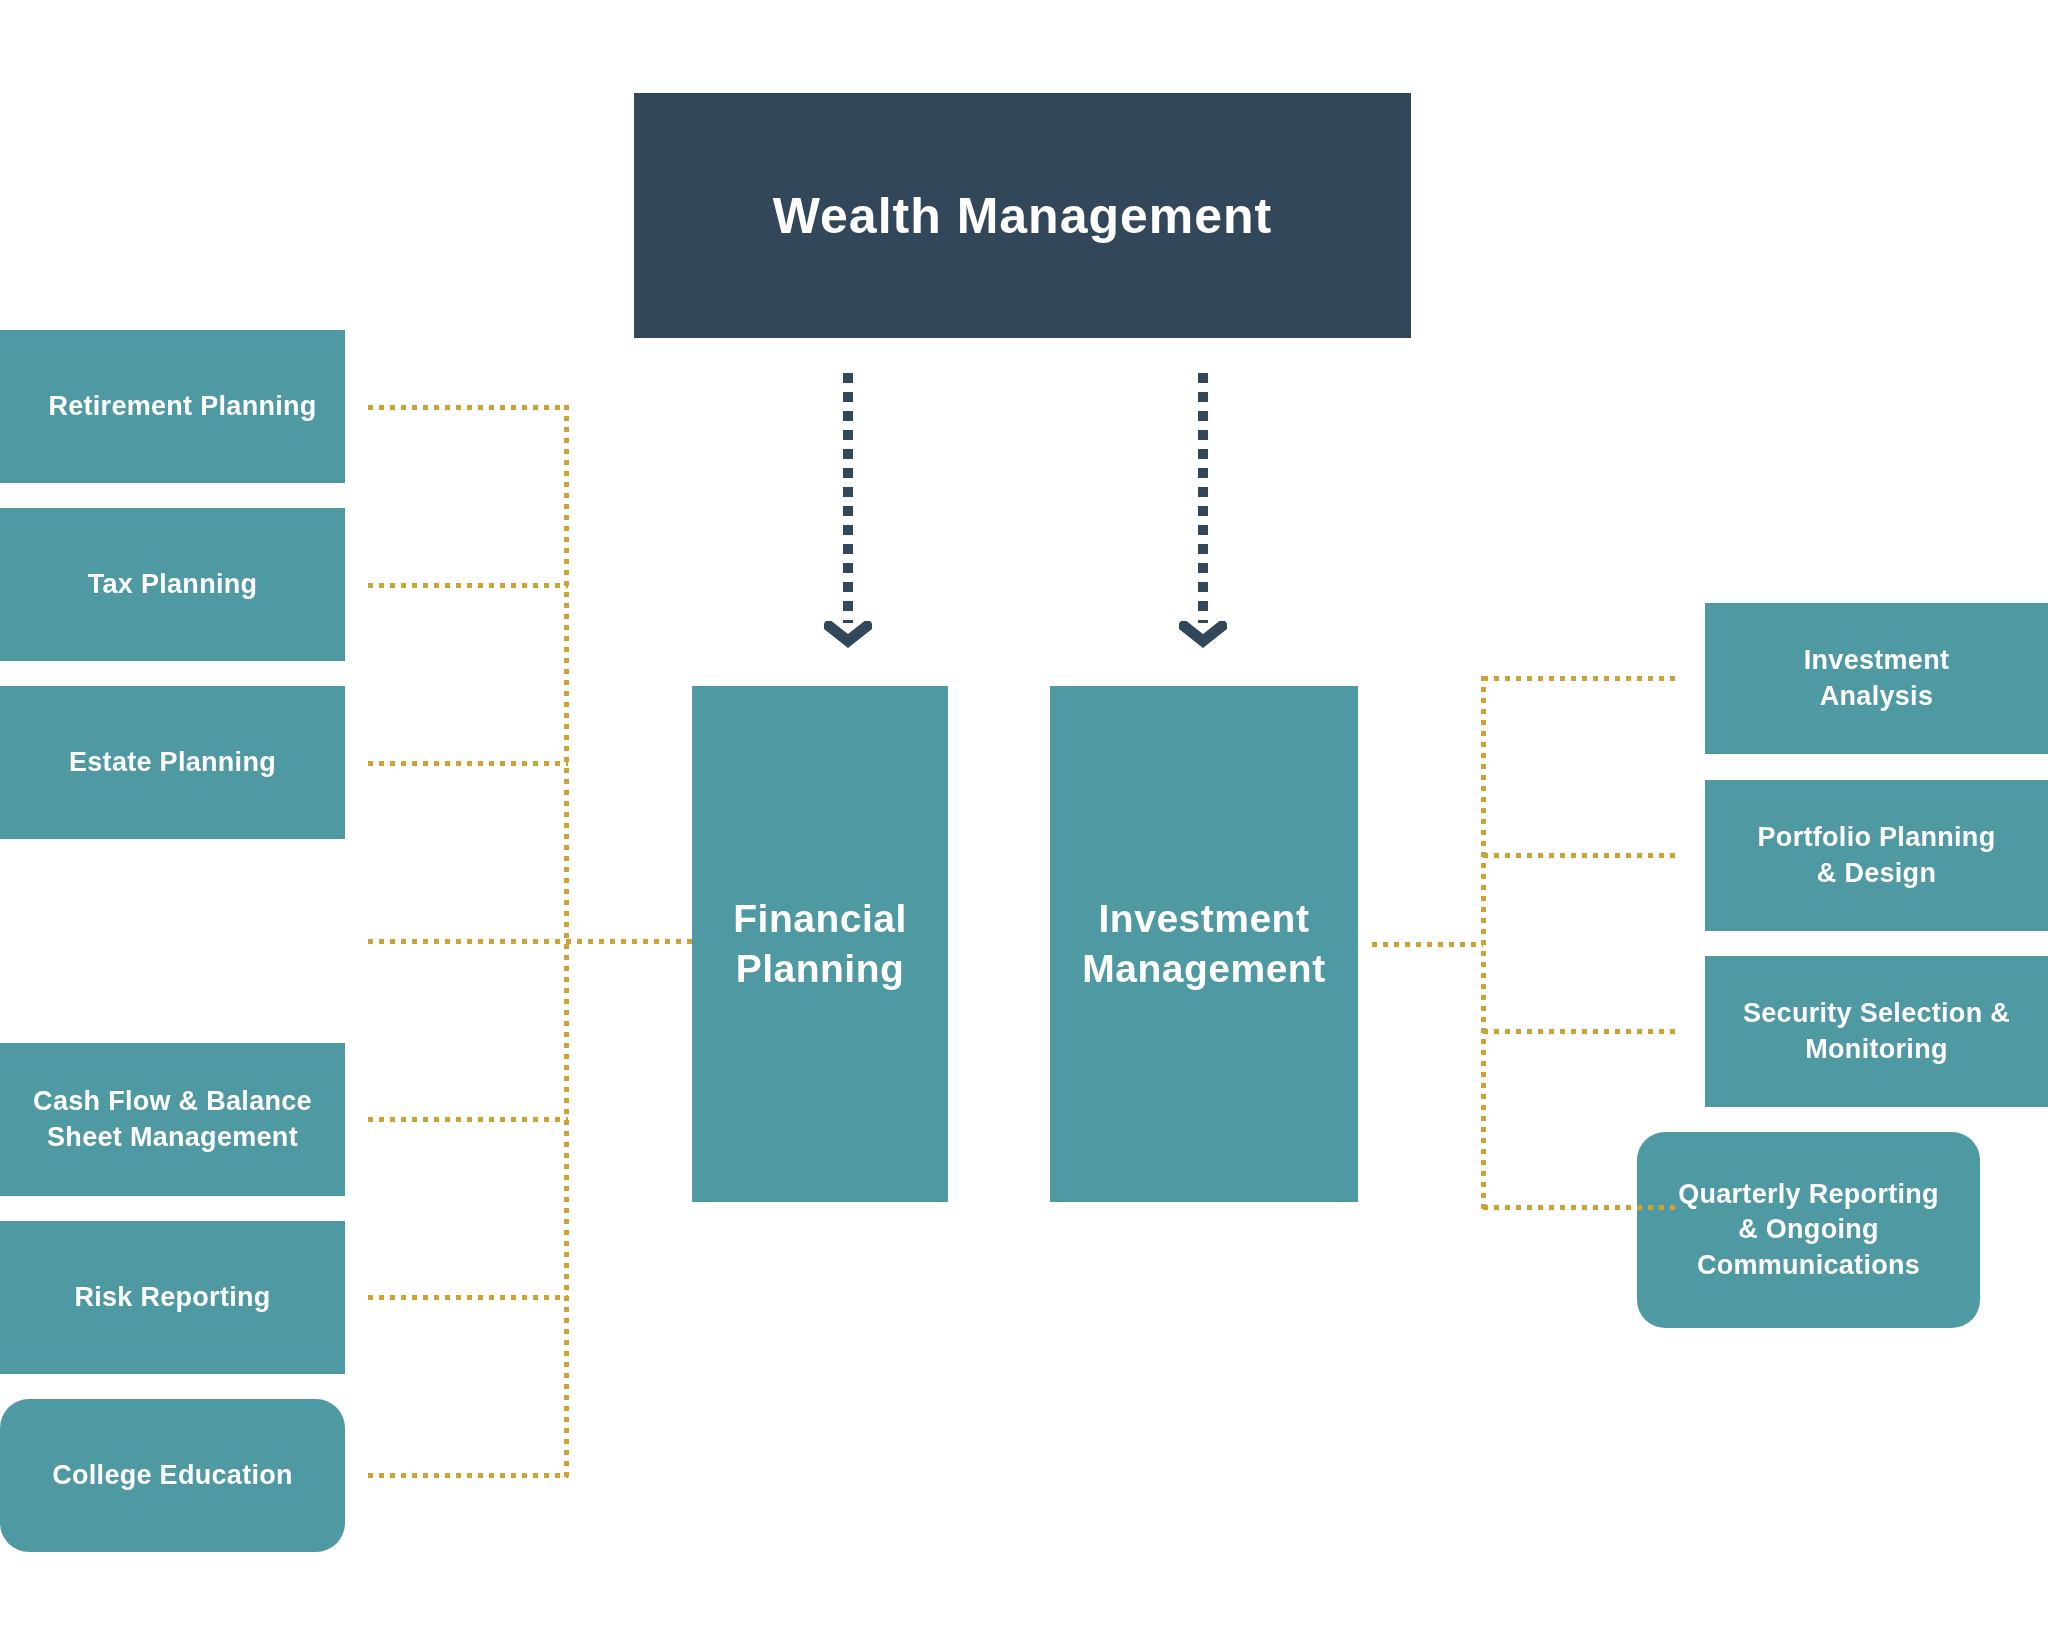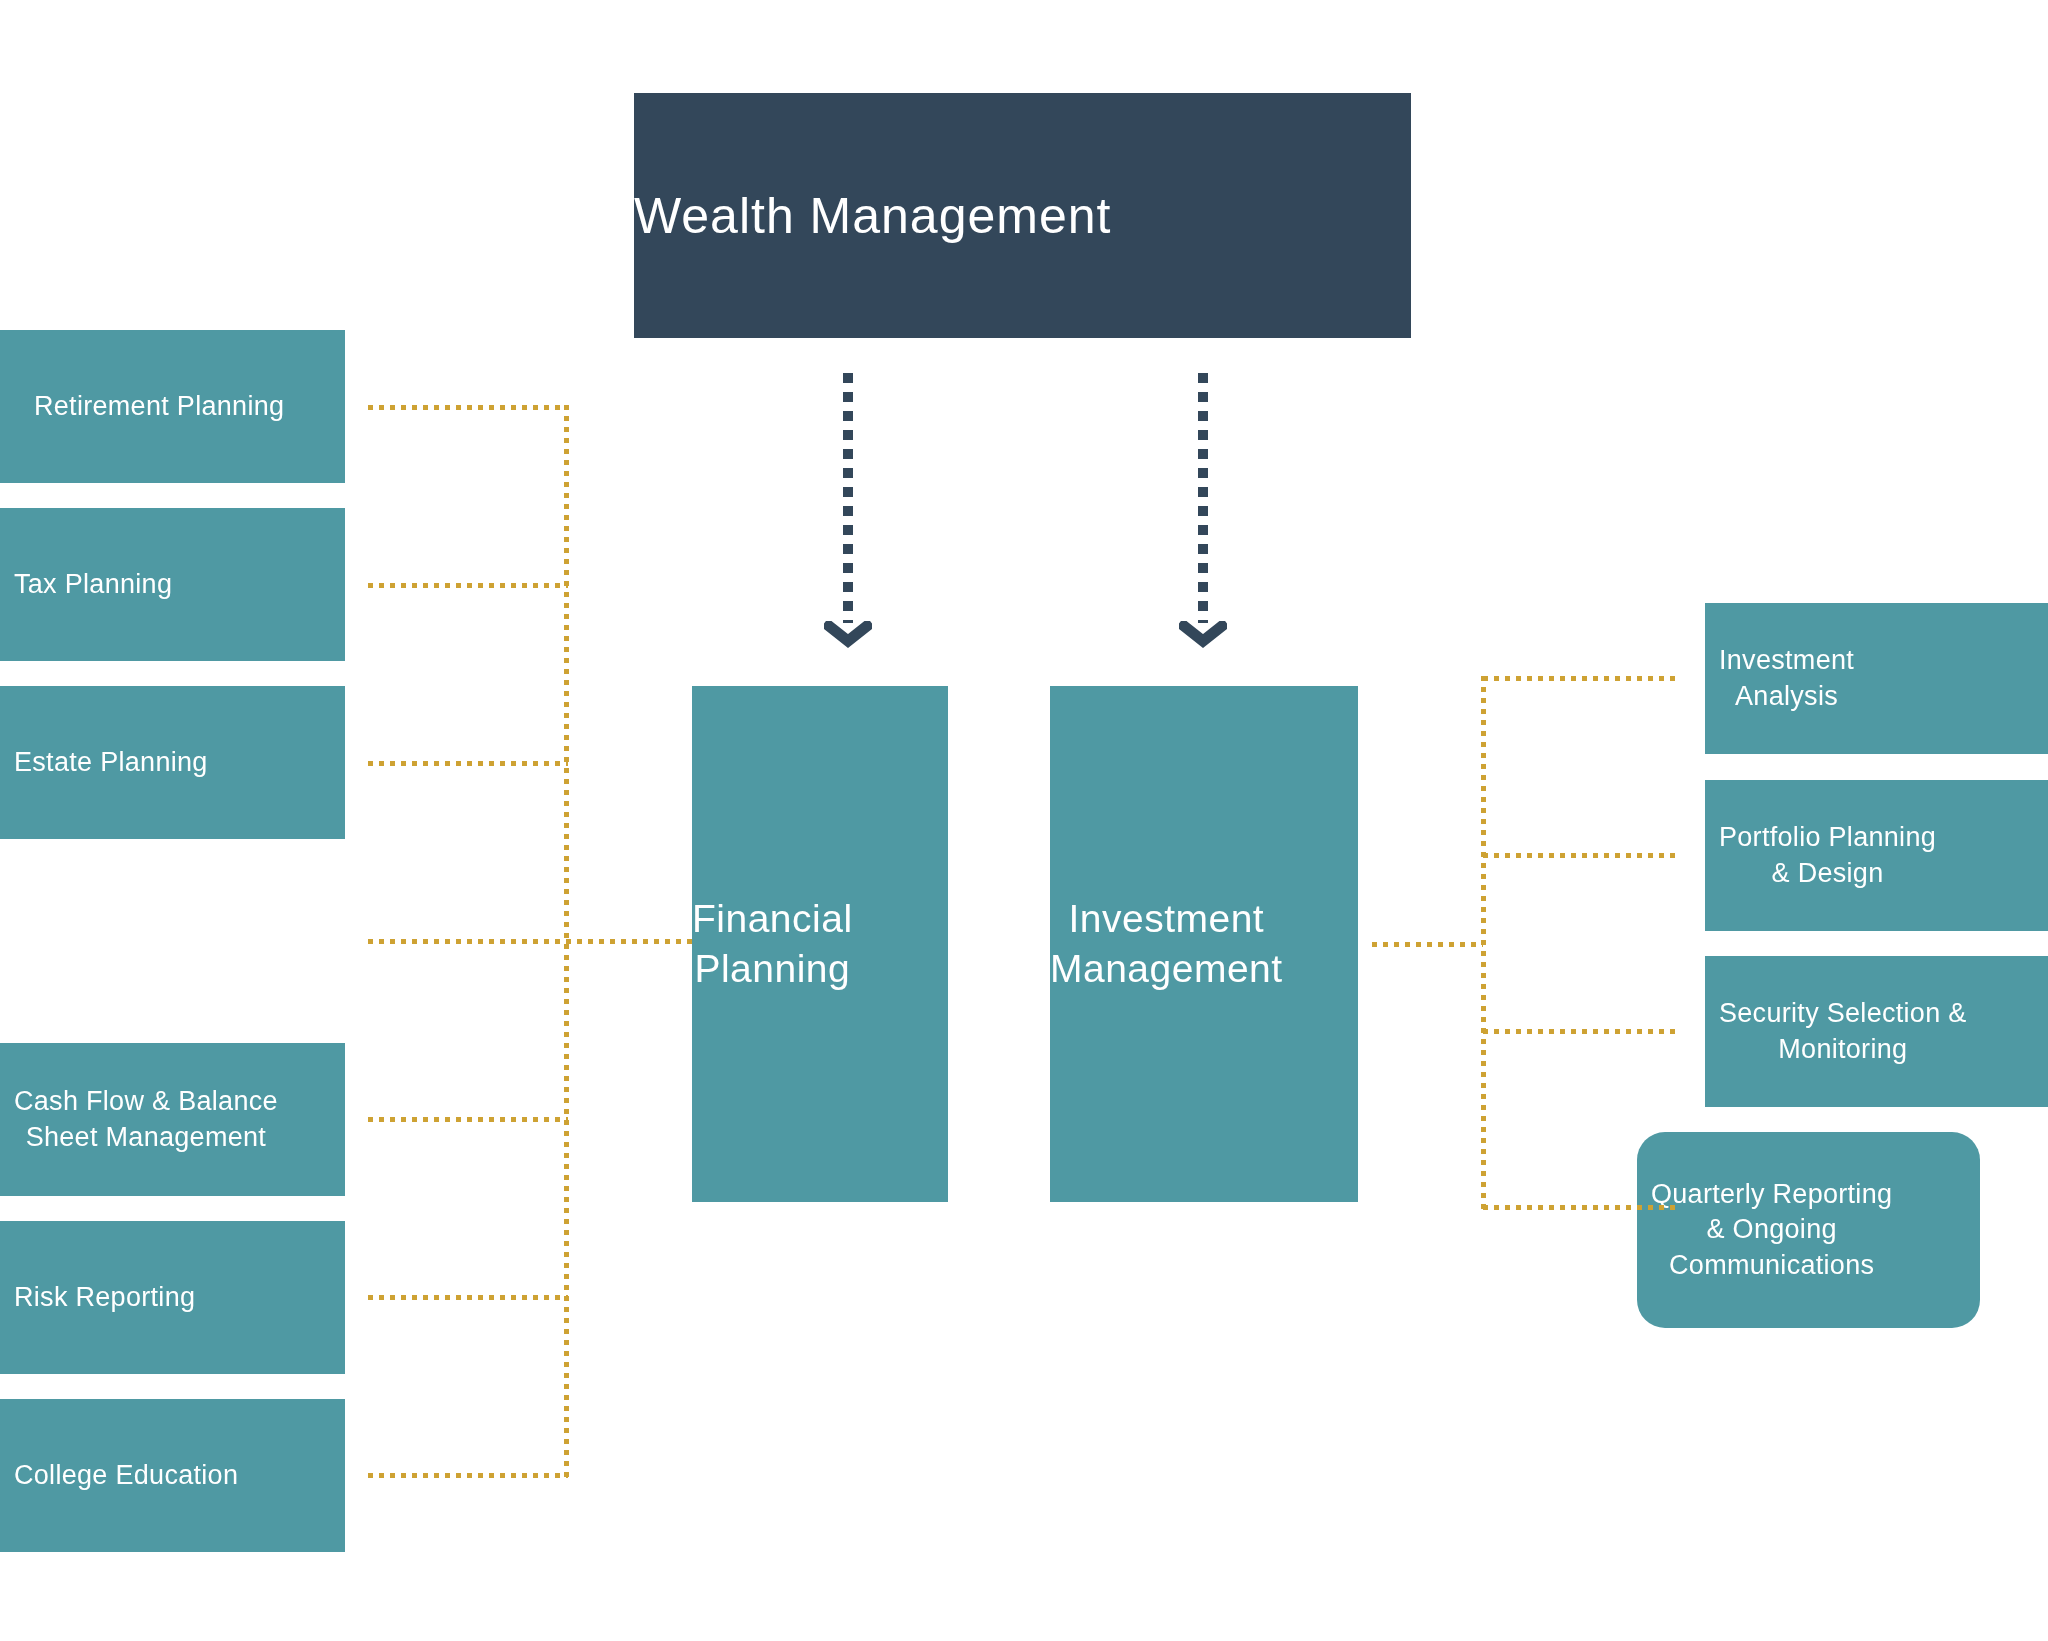--- a/index.html
+++ b/index.html
@@ -8,24 +8,24 @@
     width: 2048px;
     height: 1641px;
     background: #ffffff;
     font-family: "Liberation Sans", "DejaVu Sans", sans-serif;
     overflow: hidden;
   }
   .box {
     position: absolute;
     display: flex;
     align-items: center;
-    justify-content: flex-start;
+    justify-content: center;
     text-align: center;
     color: #ffffff;
-    font-weight: 400;
+    font-weight: 700;
     box-sizing: border-box;
   }
   .navy-box { background: #33475A; }
   .teal-box { background: #4F99A3; }
   .root-title {
     font-size: 50px;
     letter-spacing: 1px;
     white-space: pre-line;
   }
   .branch-label {
@@ -107,21 +107,21 @@
   <div class="box teal-box item-label" style="left:0px; top:686px; width:345px; height:153px;">
     <span>Estate Planning</span>
   </div>
   <div class="box teal-box item-label" style="left:0px; top:1043px; width:345px; height:153px;">
     <span>Cash Flow &amp; Balance
 Sheet Management</span>
   </div>
   <div class="box teal-box item-label" style="left:0px; top:1221px; width:345px; height:153px;">
     <span>Risk Reporting</span>
   </div>
-  <div class="box teal-box item-label" style="left:0px; top:1399px; width:345px; height:153px;">
+  <div class="box teal-box item-label" style="left:0px; top:1399px; width:345px; height:153px;border-radius:29px;">
     <span>College Education</span>
   </div>
 
   <div class="box teal-box item-label" style="left:1705px; top:603px; width:343px; height:151px;">
     <span>Investment
 Analysis</span>
   </div>
   <div class="box teal-box item-label" style="left:1705px; top:780px; width:343px; height:151px;">
     <span>Portfolio Planning
 &amp; Design</span>

